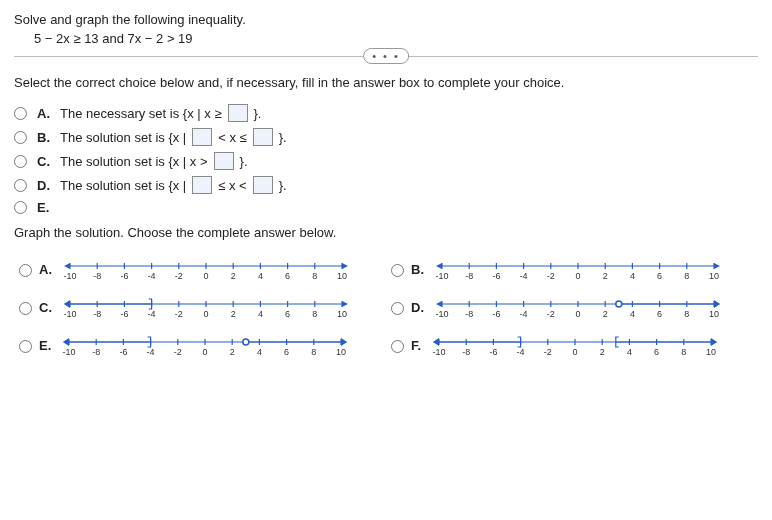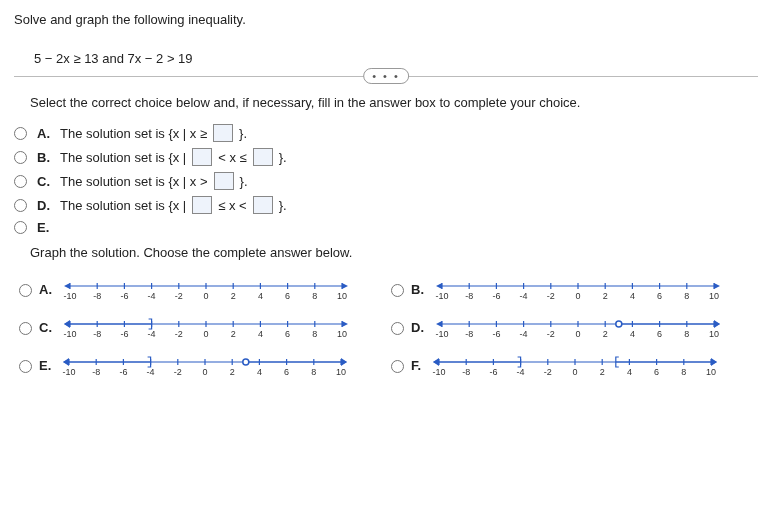--- a/index.html
+++ b/index.html
@@ -1,24 +1,24 @@
 <!DOCTYPE html>
 <html><head>
 <meta charset="utf-8">
 <style>
 body{margin:0;padding:12px 14px;font-family:Arial,Helvetica,sans-serif;font-size:13px;color:#222;width:772px;box-sizing:border-box}
-.q{margin-bottom:24px}
+.q{margin-bottom:4px}
 .expr{margin:0 0 10px 20px}
 hr.sep{border:none;border-top:1px solid #bbb;margin:0 0 14px 0;position:relative}
 .dots{display:inline-block;border:1px solid #999;border-radius:10px;padding:1px 8px;background:#fff;position:absolute;left:50%;top:-8px;transform:translateX(-50%);font-size:11px;letter-spacing:2px;color:#555}
 .choice{margin:6px 0;display:flex;align-items:center;gap:6px}
 .choice input[type=radio]{margin:0 4px 0 0}
 .bx{display:inline-block;width:18px;height:16px;border:1px solid #888;background:#eef3fb;vertical-align:middle}
 .lbl{font-weight:bold;margin-right:4px}
-.sec{margin:10px 0 14px 16px}
+.sec{margin:10px 0 14px 0}
 .graphs{position:relative}
 .grow{display:flex;align-items:center;margin:8px 0}
 .gopt{display:flex;align-items:center;width:50%}
 .gopt .lbl{margin-left:4px}
 svg{display:block}
 .nl text{font-size:9px;fill:#333}
 .nl line,.nl path{stroke:#2a5cc4;stroke-width:1.2}
 .arrow{fill:#2a5cc4}
 .tick{stroke:#2a5cc4}
 .seg{stroke:#2a5cc4;stroke-width:3}
@@ -33,21 +33,21 @@
 <div style="position:relative;margin:6px 0 18px 0">
 <hr class="sep">
 <span class="dots">• • •</span>
 </div>
 
 <div class="sec">Select the correct choice below and, if necessary, fill in the answer box to complete your choice.</div>
 
 <div class="choice">
 <input type="radio" name="c" style="">
 <span class="lbl">A.</span>
-<span>The solution set is {x | x ≥</span>
+<span>The necessary set is {x | x ≥</span>
 <span class="bx"></span>
 <span>}.</span>
 </div>
 
 <div class="choice">
 <input type="radio" name="c" style="">
 <span class="lbl">B.</span>
 <span>The solution set is {x |</span>
 <span class="bx"></span>
 <span>&lt; x ≤</span>

